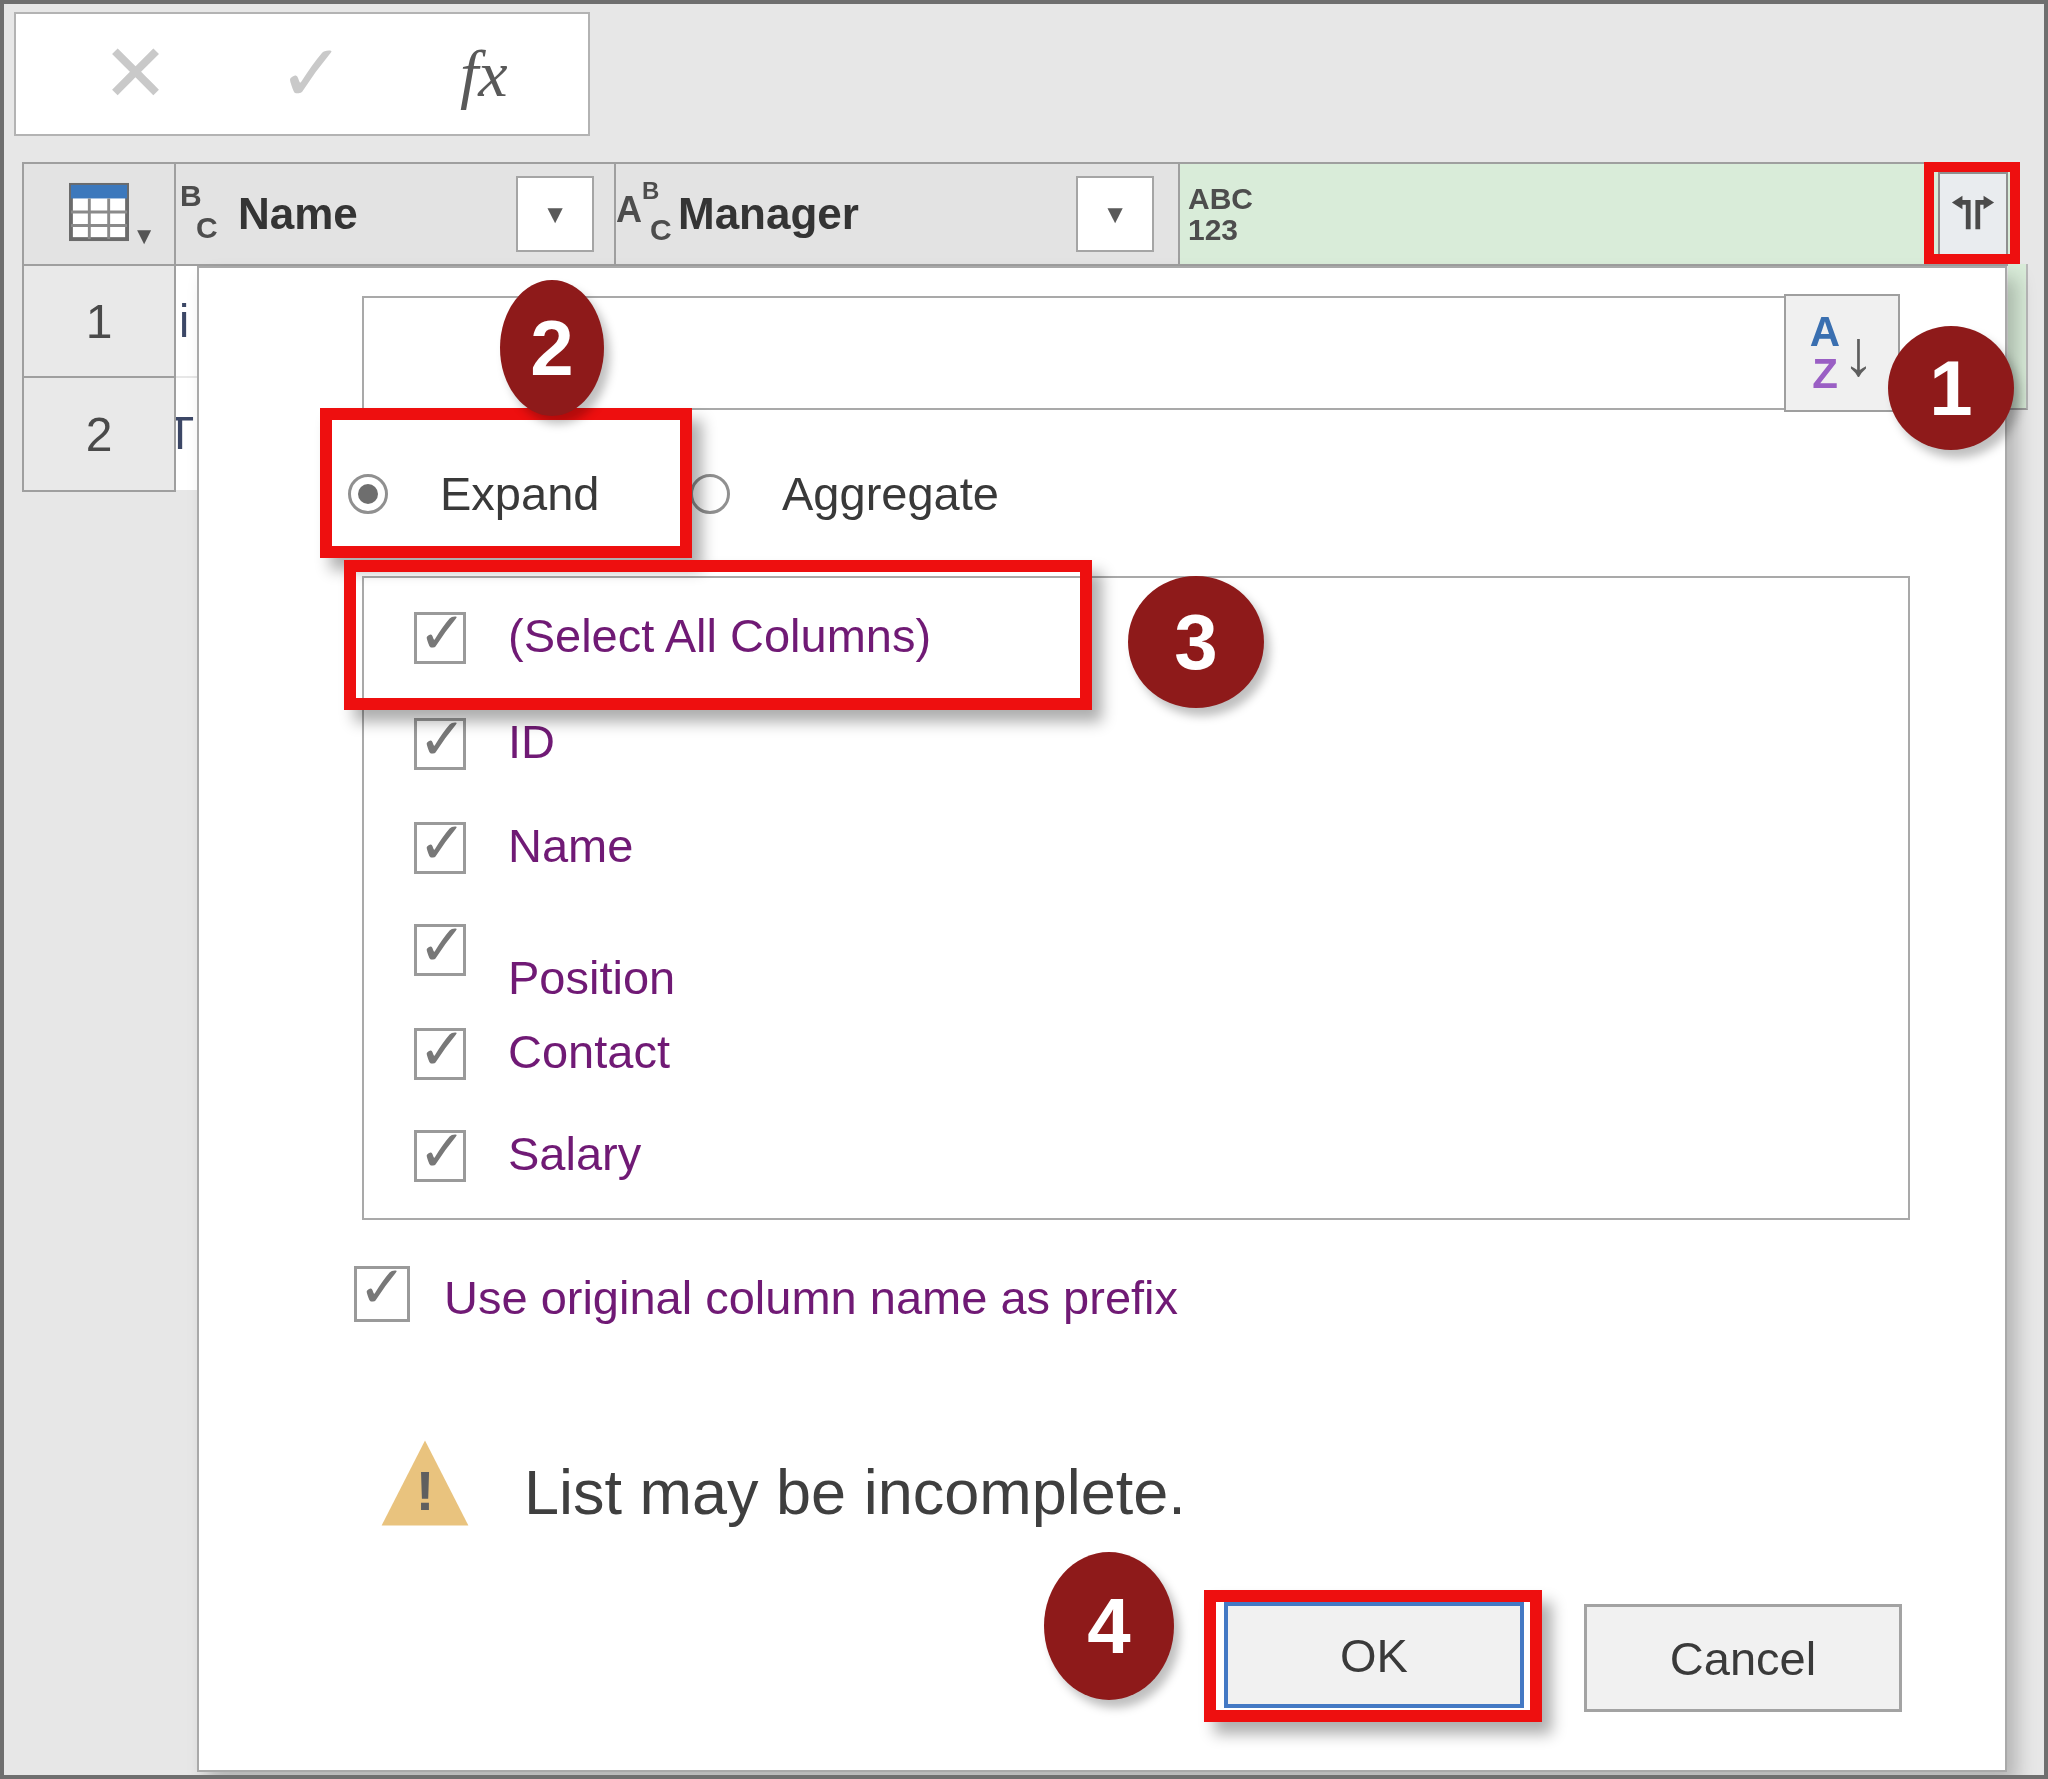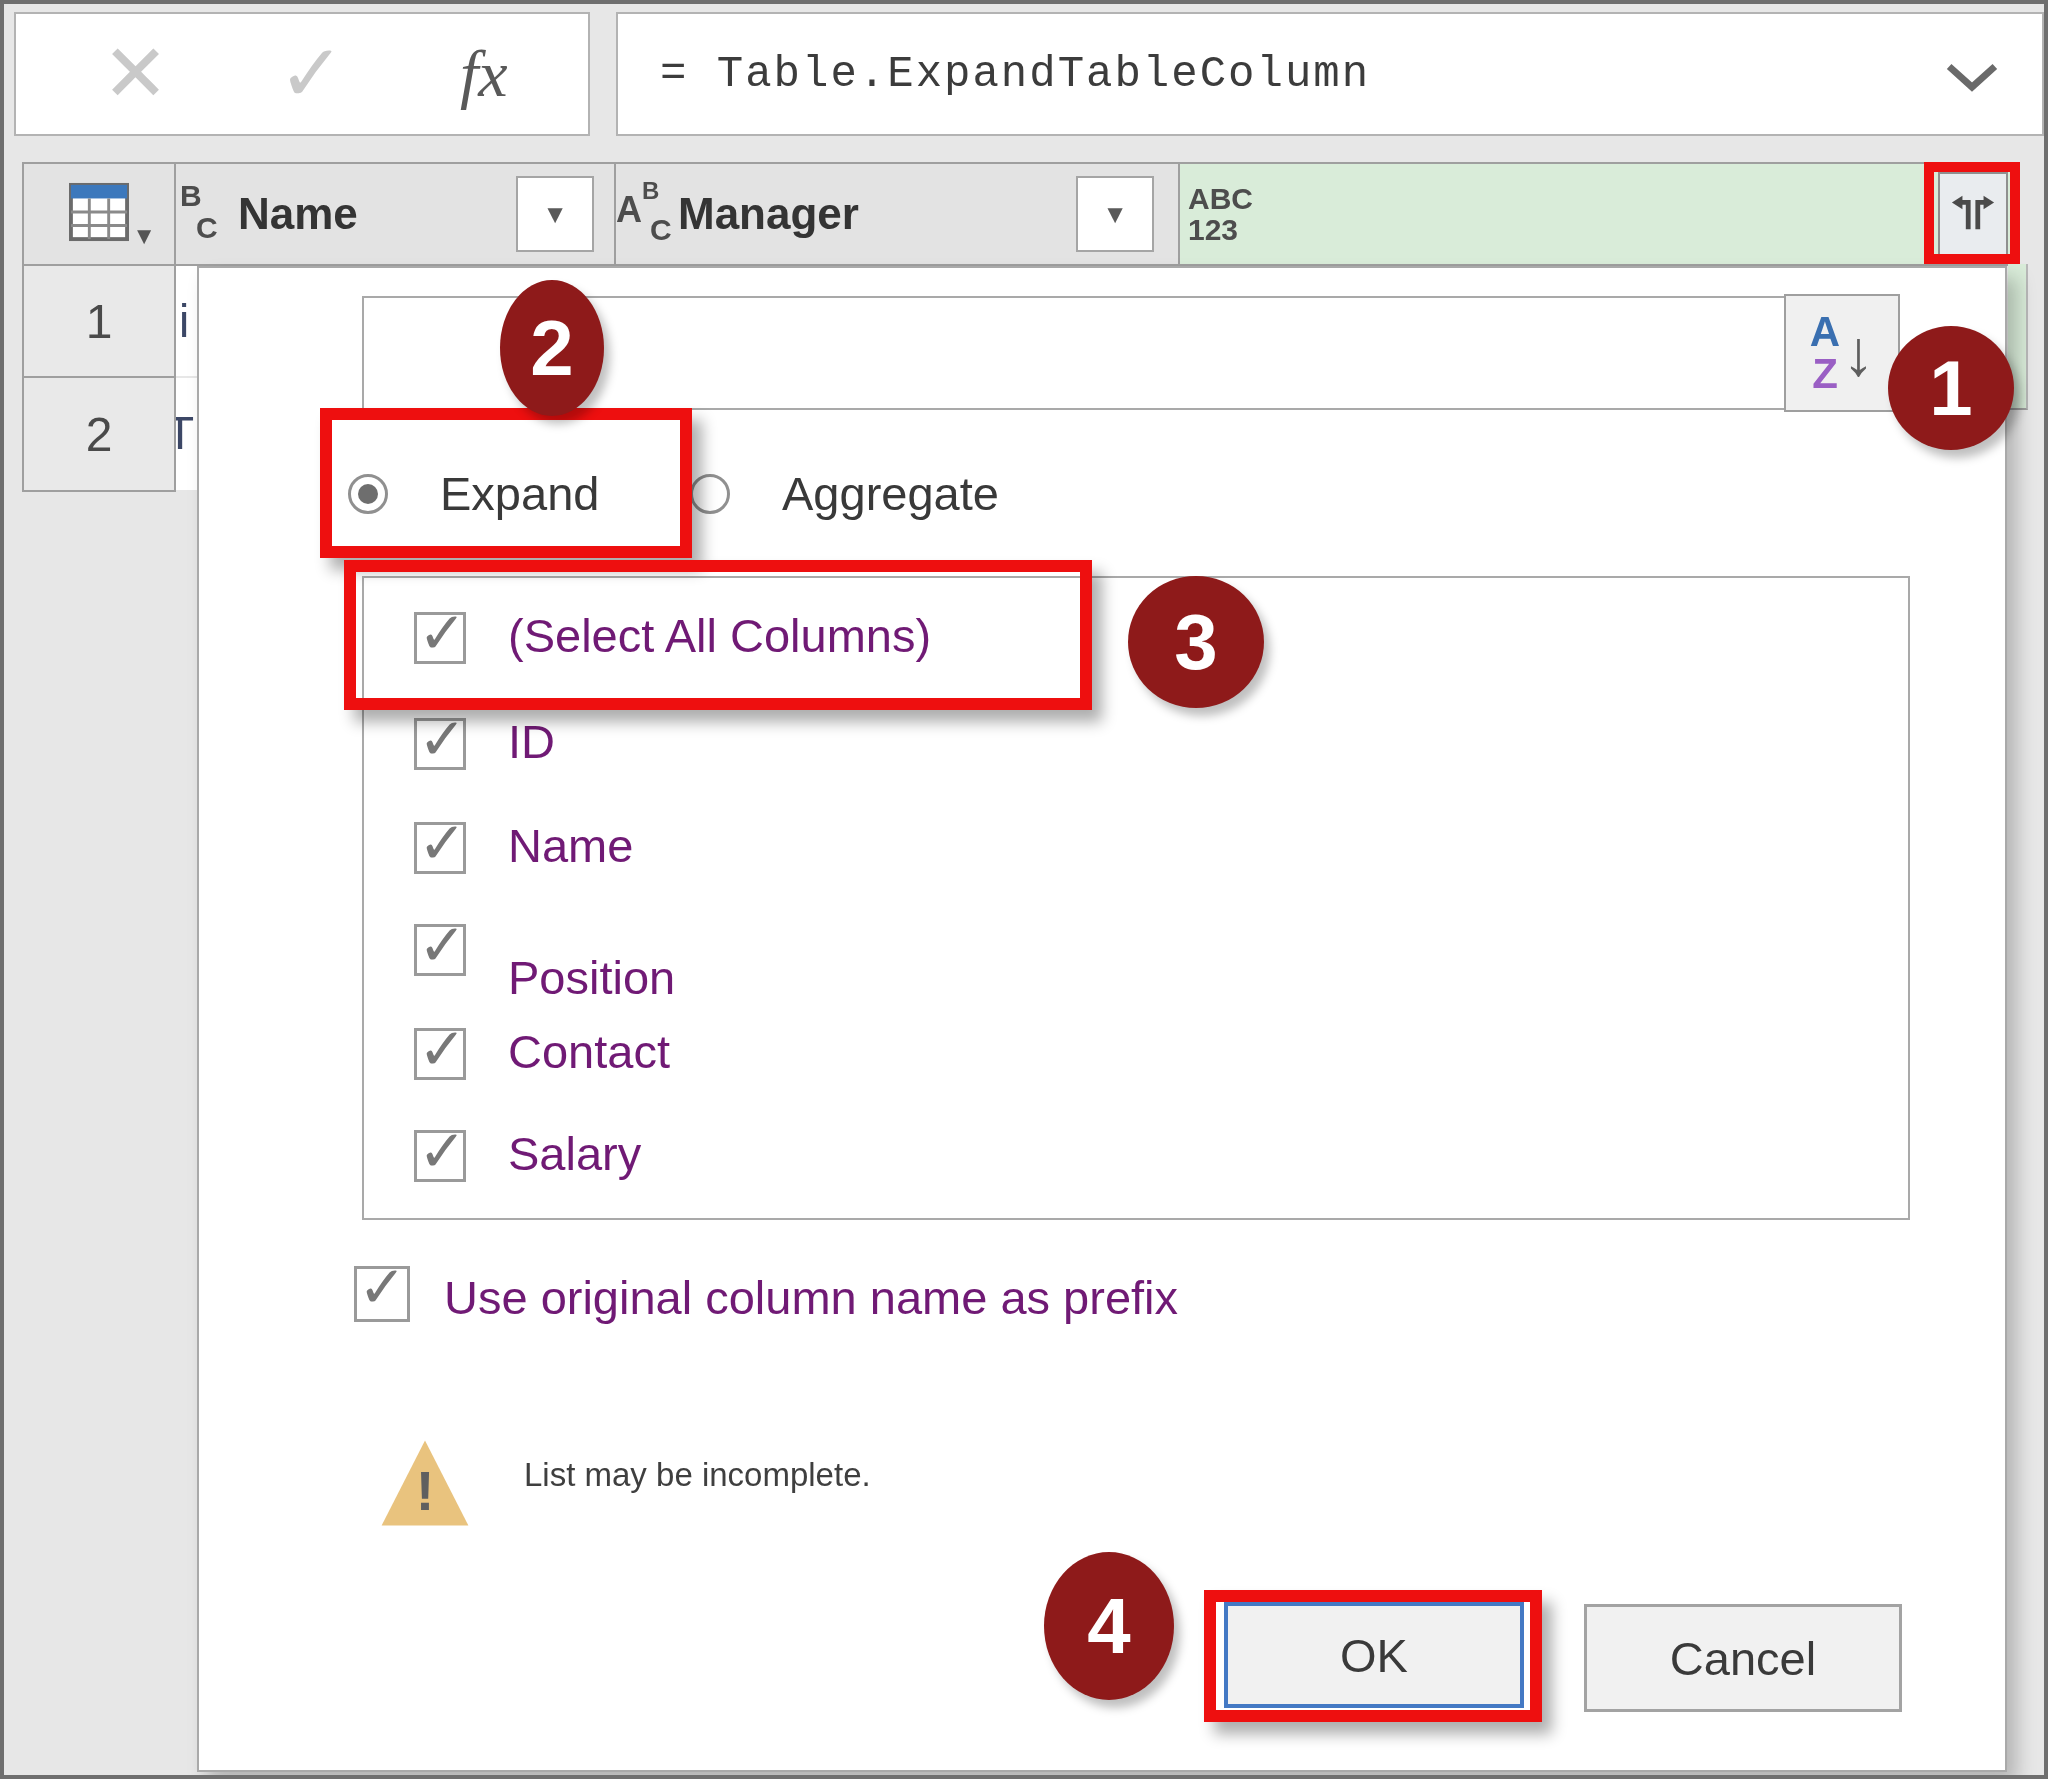--- a/index.html
+++ b/index.html
@@ -70,21 +70,21 @@
   .cb-0{top:608px;} .cl-0{top:604px;}
   .cb-1{top:714px;} .cl-1{top:710px;}
   .cb-2{top:818px;} .cl-2{top:814px;}
   .cb-3{top:920px;} .cl-3{top:916px;margin-top:30px;}
   .cb-4{top:1024px;} .cl-4{top:1020px;}
   .cb-5{top:1126px;} .cl-5{top:1122px;}
   .cb-prefix{left:350px;top:1262px;width:56px;height:56px;}
   .cl-prefix{left:440px;top:1266px;}
   .warn-tri{position:absolute;left:374px;top:1432px;width:94px;height:96px;z-index:11;}
   .warn-tri .bang{position:absolute;left:0;top:22px;width:94px;text-align:center;font-size:56px;font-weight:bold;color:#5f5f5f;}
-  .warn-text{position:absolute;left:520px;top:1452px;font-size:33px;color:#3f3f3f;z-index:11;white-space:nowrap;}
+  .warn-text{position:absolute;left:520px;top:1452px;font-size:63px;color:#3f3f3f;z-index:11;white-space:nowrap;}
   .loadmore{position:absolute;left:1618px;top:1452px;font-size:52px;color:#2ab3d9;z-index:11;white-space:nowrap;cursor:pointer;}
   .btn{position:absolute;background:#f1f1f1;box-sizing:border-box;display:flex;align-items:center;justify-content:center;font-size:47px;color:#3a3a3a;z-index:11;}
   .btn-ok{left:1220px;top:1598px;width:300px;height:106px;border:4px solid #4479c4;}
   .btn-cancel{left:1580px;top:1600px;width:318px;height:108px;border:3px solid #a3a3a3;}
   
   .hl{position:absolute;border:12px solid #ee0f0f;box-sizing:border-box;z-index:35;box-shadow:10px 12px 14px rgba(0,0,0,.32);}
   .hl-1{left:1920px;top:158px;width:96px;height:102px;border-width:10px;z-index:38;box-shadow:none;}
   .hl-2{left:316px;top:404px;width:372px;height:150px;}
   .hl-3{left:340px;top:556px;width:748px;height:150px;}
   .hl-4{left:1200px;top:1586px;width:338px;height:132px;}
@@ -97,28 +97,20 @@
 </head>
 <body>
 
 <div class="page">
 
   <div class="fbar-left">
     <span class="fb-ic ic-x">✕</span>
     <span class="fb-ic ic-check">✓</span>
     <span class="fb-ic ic-fx">fx</span>
   </div>
-  <div class="fbar-right">
-    <span class="formula">= Table.ExpandTableColumn</span>
-    <span class="fbar-chevron">
-      <svg width="56" height="32" viewBox="0 0 48 28">
-          <polyline points="4,4 24,22 44,4" fill="none" stroke="#6a6a6a" stroke-width="6"></polyline>
-        </svg>
-    </span>
-  </div>
 
   <div class="hcell hc-corner">
     <span>
       <svg width="62" height="60" viewBox="0 0 64 62">
         <rect x="3" y="3" width="58" height="56" fill="#fff" stroke="#6b6b6b" stroke-width="4"></rect>
         <rect x="3" y="3" width="58" height="14" fill="#3c78bc"></rect>
         <line x1="22" y1="17" x2="22" y2="59" stroke="#8a8a8a" stroke-width="3"></line>
         <line x1="42" y1="17" x2="42" y2="59" stroke="#8a8a8a" stroke-width="3"></line>
         <line x1="3" y1="31" x2="61" y2="31" stroke="#8a8a8a" stroke-width="3"></line>
         <line x1="3" y1="45" x2="61" y2="45" stroke="#8a8a8a" stroke-width="3"></line>

